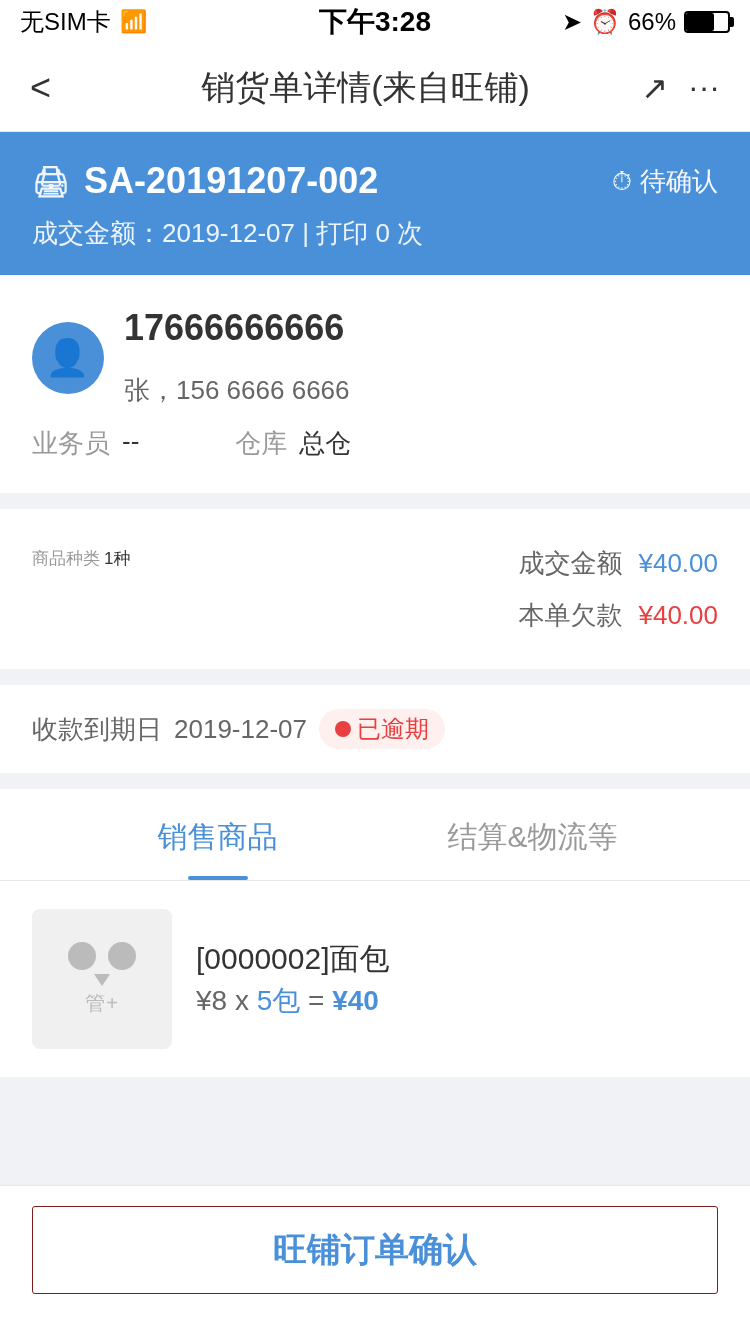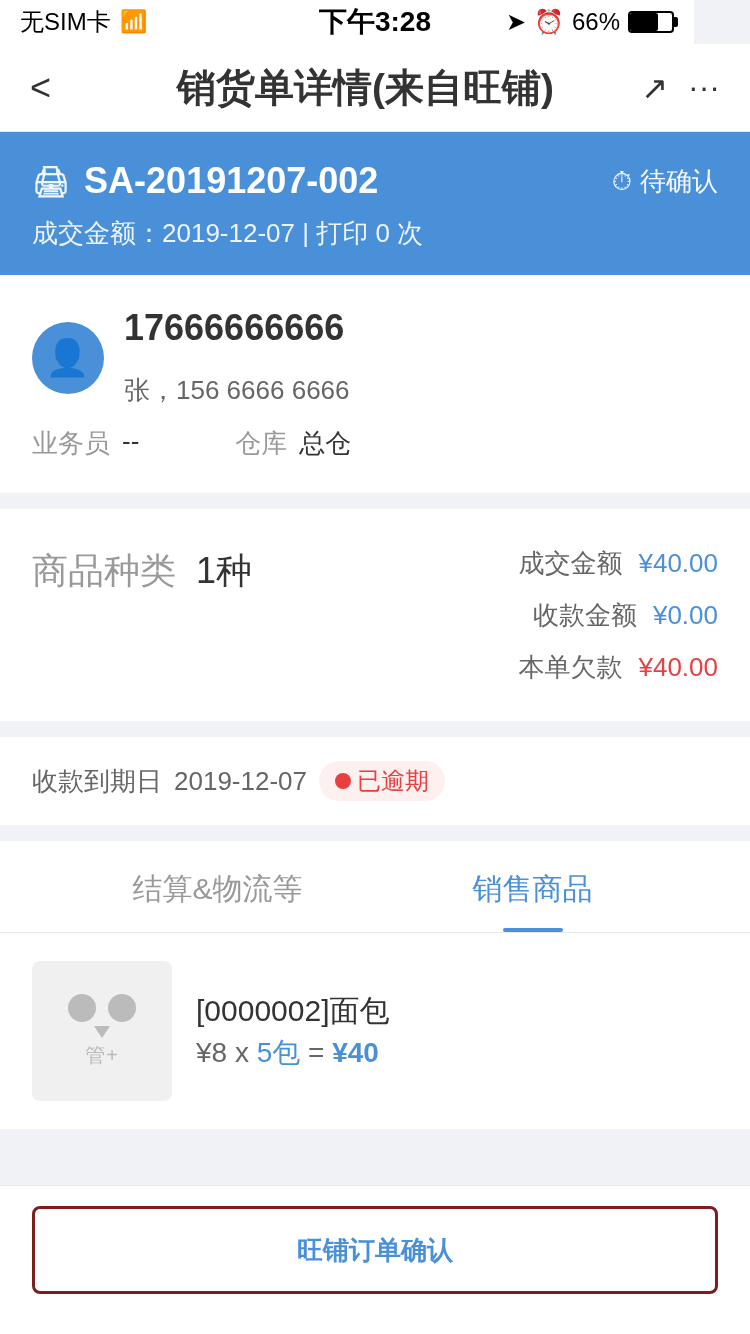--- a/index.html
+++ b/index.html
@@ -9,21 +9,21 @@
       min-height: 1334px;
       background: #f0f2f5;
       font-family: -apple-system, "PingFang SC", "Microsoft YaHei", sans-serif;
       font-size: 28px;
       color: #333;
       position: relative;
     }
 
     
     .status-bar {
-      width: 694px;
+      width: 750px;
       height: 44px;
       background: #fff;
       display: flex;
       align-items: center;
       justify-content: space-between;
       padding: 0 20px;
       font-size: 24px;
       color: #000;
     }
     .status-bar-left {
@@ -82,22 +82,22 @@
       padding: 0 30px;
       border-bottom: 1px solid #e8e8e8;
     }
     .nav-back {
       font-size: 36px;
       color: #333;
       cursor: pointer;
       width: 60px;
     }
     .nav-title {
-      font-size: 39px;
-      font-weight: 700;
+      font-size: 34px;
+      font-weight: 400;
       color: #333;
     }
     .nav-actions {
       display: flex;
       align-items: center;
       gap: 20px;
     }
     .nav-icon {
       font-size: 32px;
       color: #333;
@@ -201,22 +201,22 @@
       margin-bottom: 16px;
     }
     .financial-row {
       display: flex;
       align-items: flex-start;
       justify-content: space-between;
     }
     .product-count-area {
       display: flex;
       align-items: flex-start;
-      gap: 20px;
-      font-size: 36px;
+      gap: 4px;
+      font-size: 17px;
       color: #666;
       padding-top: 10px;
     }
     .product-count-label { color: #999; }
     .product-count-value { color: #333; }
     .financial-amounts {
       text-align: left;
       font-size: 26px;
       color: #666;
       line-height: 2;
@@ -378,25 +378,25 @@
       bottom: 0;
       left: 0;
       width: 750px;
       background: #fff;
       padding: 20px 32px 40px;
       border-top: 1px solid #e8e8e8;
     }
     .confirm-button {
       width: 100%;
       height: 88px;
-      border: 3px solid #7f1d1d;
-      border-radius: 8px;
+      border: 1px solid #7f1d1d;
+      border-radius: 3px;
       background: #fff;
       color: #4a90d9;
-      font-size: 26px;
+      font-size: 34px;
       font-weight: 600;
       cursor: pointer;
       display: flex;
       align-items: center;
       justify-content: center;
     }
 
     
     .wifi-icon {
       display: inline-block;
@@ -474,47 +474,43 @@
     <div class="product-count-area">
       <span class="product-count-label">商品种类</span>
       <span class="product-count-value">1种</span>
     </div>
     <div class="financial-amounts">
       <div class="amount-row">
         <span>成交金额</span>
         <span class="amount-blue">¥40.00</span>
       </div>
       <div class="amount-row">
-        <span>收款金额</span>
-        <span class="amount-blue">¥0.00</span>
-      </div>
-      <div class="amount-row">
         <span>本单欠款</span>
         <span class="amount-red">¥40.00</span>
       </div>
     </div>
   </div>
 </div>
 
 <div class="due-date-section">
   <span>收款到期日</span>
   <span>2019-12-07</span>
   <div class="overdue-badge">
     <span class="overdue-dot"></span>
     <span>已逾期</span>
   </div>
 </div>
 
 <div class="tab-section">
   <div class="tab-bar">
+    <div class="tab-item active">
+      <span>销售商品</span>
+    </div>
     <div class="tab-item">
       <span>结算&amp;物流等</span>
-    </div>
-    <div class="tab-item active">
-      <span>销售商品</span>
     </div>
   </div>
 </div>
 
 <div class="product-section">
   <div class="product-item">
     <div class="product-image">
       <div class="product-image-owl">
         <div class="owl-eyes">
           <div class="owl-eye"></div>

